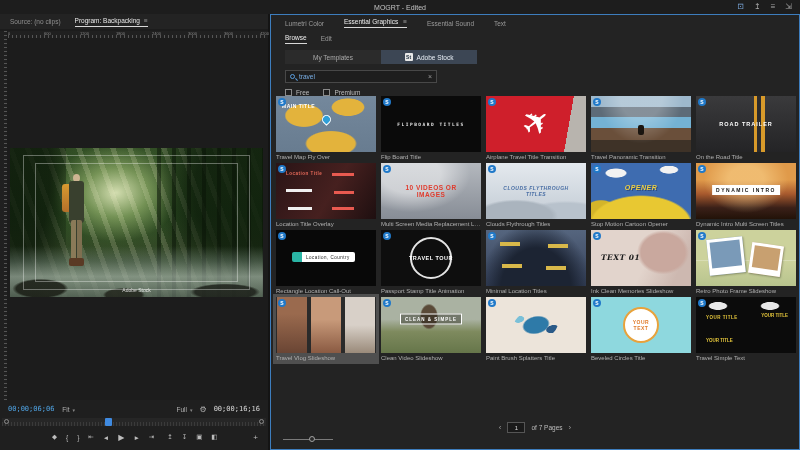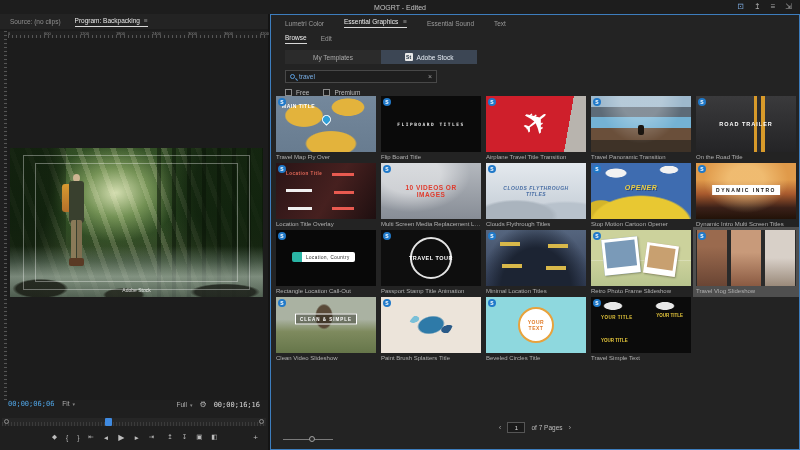--- a/index.html
+++ b/index.html
@@ -70,21 +70,21 @@
   #hiker .boots { position:absolute; left:7px; top:84px; width:15px; height:8px;
     background:#5a3a24; border-radius:2px; }
   .safe { position:absolute; border:1px solid rgba(255,255,255,.35); }
   .safe.outer { inset:5%; }
   .safe.inner { inset:10%; }
   #watermark { position:absolute; bottom:4px; left:0; width:100%; text-align:center;
     font-size:5px; color:rgba(255,255,255,.8); }
 
   
   #mon-ctrl { position:absolute; left:0; bottom:0; width:100%; height:50px; background:#1f1f1f; }
-  #tc-row { display:flex; align-items:flex-start; height:18px; padding:0 8px; gap:8px; }
+  #tc-row { display:flex; align-items:center; height:18px; padding:0 8px; gap:8px; }
   #tc-current { color:#4fa3e3; font-size:7px; }
   .dropdown { color:#b0b0b0; font-size:6.5px; }
   .dropdown .caret { font-size:5px; color:#888; margin-left:3px; }
   #tc-right { margin-left:auto; display:flex; align-items:center; gap:7px; }
   #wrench { color:#b0b0b0; font-size:8px; }
   #tc-duration { color:#d8d8d8; font-size:7px; }
   #scrubber { position:relative; height:8px; margin:0 2px; background:#262626;
     background-image:repeating-linear-gradient(90deg,#3a3a3a 0 1px,transparent 1px 3px);
     background-size:100% 4px; background-position:0 100%; background-repeat:no-repeat; }
   #playhead { position:absolute; left:103px; top:0; width:7px; height:8px;
@@ -513,20 +513,27 @@
         </div>
         <div class="tlabel">Passport Stamp Title Animation</div>
       </div>
       <div class="cell">
         <div class="thumb" data-art="minimal-loc">
           <span class="badge">S</span>
         </div>
         <div class="tlabel">Minimal Location Titles</div>
       </div>
       <div class="cell">
+        <div class="thumb" data-art="ink" data-text="TEXT 01">
+          <span class="badge">S</span>
+          <span class="art-text">TEXT 01</span>
+        </div>
+        <div class="tlabel">Ink Clean Memories Slideshow</div>
+      </div>
+      <div class="cell">
         <div class="thumb" data-art="retro">
           <span class="badge">S</span>
         </div>
         <div class="tlabel">Retro Photo Frame Slideshow</div>
       </div>
       <div class="cell selected">
         <div class="thumb" data-art="vlog">
           <span class="badge">S</span>
         </div>
         <div class="tlabel">Travel Vlog Slideshow</div>

